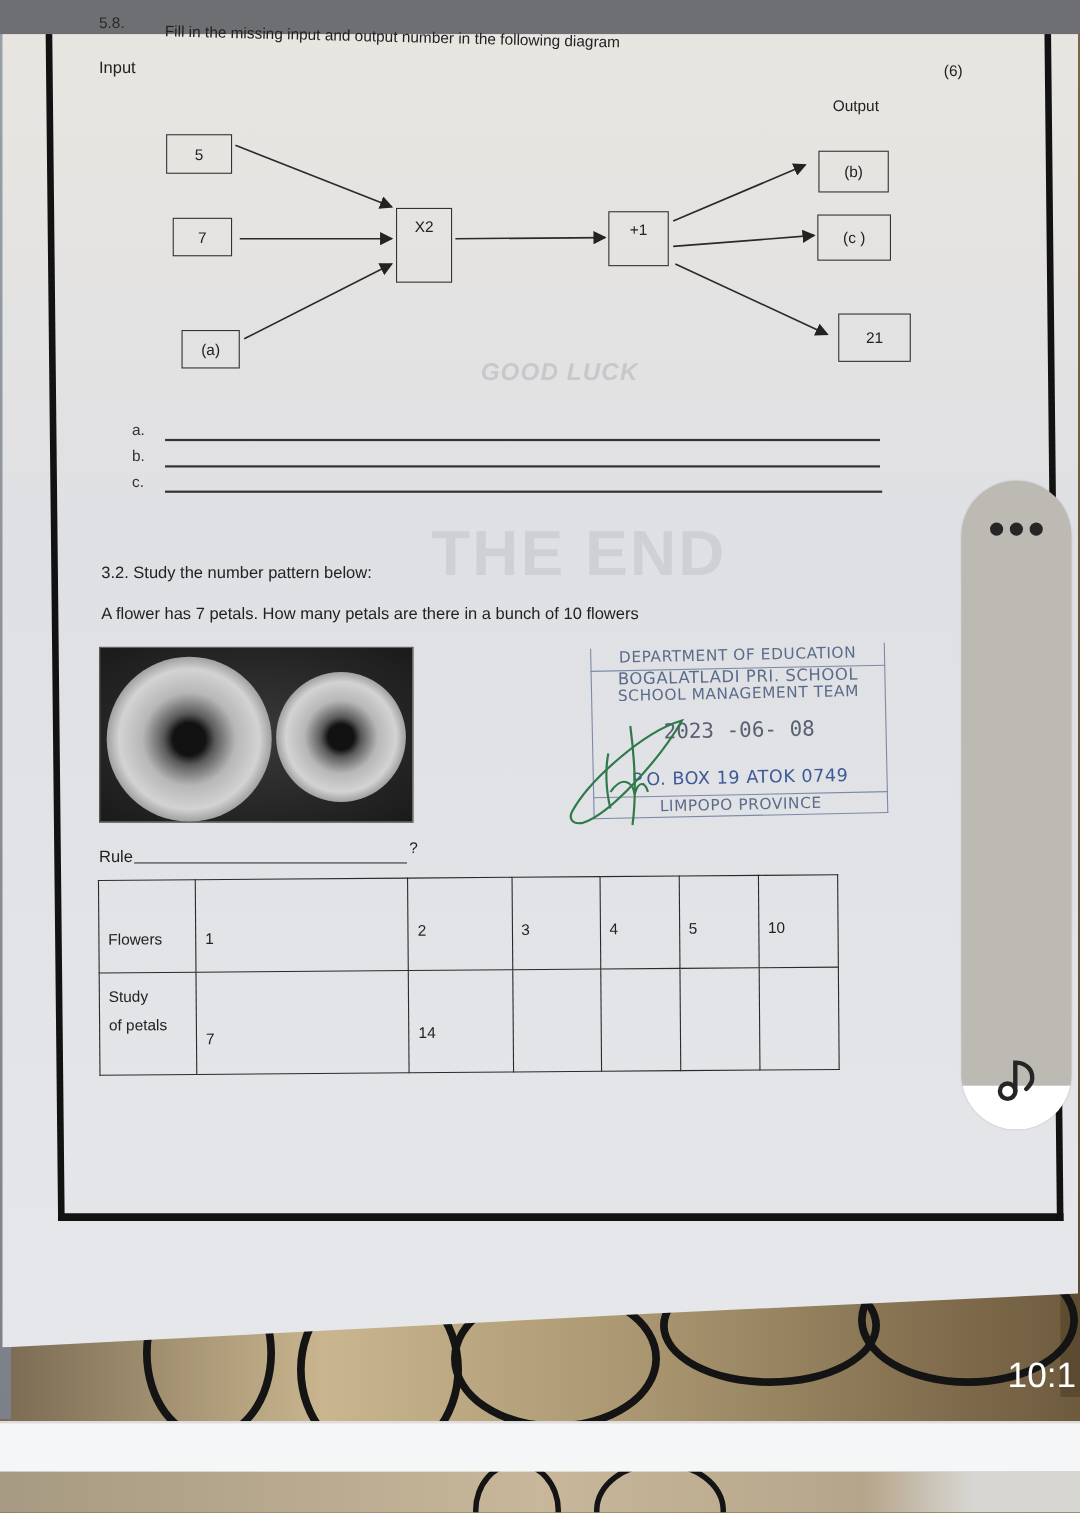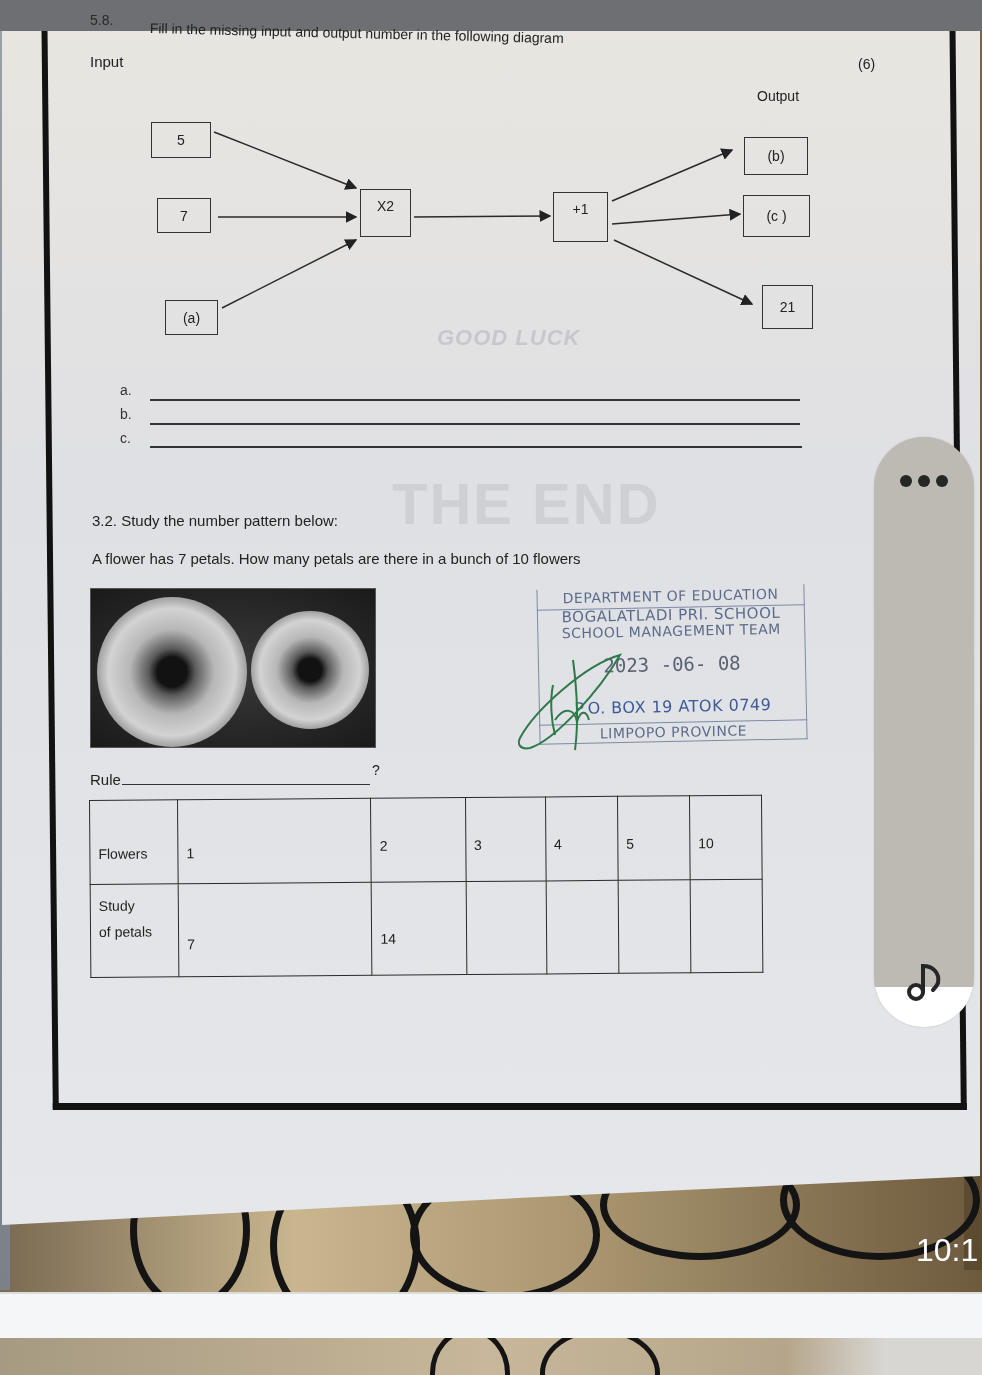--- a/index.html
+++ b/index.html
@@ -174,25 +174,25 @@
     <line x1="414" y1="217" x2="550" y2="216"></line>
     <line x1="612" y1="201" x2="732" y2="150"></line>
     <line x1="612" y1="224" x2="740" y2="214"></line>
     <line x1="614" y1="240" x2="752" y2="304"></line>
   </g>
 </svg>
 
 <div class="dbox" style="left:151px;top:122px;width:60px;height:36px;">5</div>
 <div class="dbox" style="left:157px;top:198px;width:54px;height:35px;">7</div>
 <div class="dbox" style="left:165px;top:300px;width:53px;height:35px;">(a)</div>
-<div class="dbox" style="left:360px;top:189px;width:51px;height:48px;align-items:flex-start;padding-top:8px;">X2</div>
+<div class="dbox" style="left:360px;top:189px;width:51px;height:68px;align-items:flex-start;padding-top:8px;">X2</div>
 <div class="dbox" style="left:553px;top:192px;width:55px;height:50px;align-items:flex-start;padding-top:8px;">+1</div>
 <div class="dbox" style="left:744px;top:137px;width:64px;height:38px;">(b)</div>
 <div class="dbox" style="left:743px;top:195px;width:67px;height:42px;">(c )</div>
-<div class="dbox" style="left:762px;top:285px;width:51px;height:44px;">21</div>
+<div class="dbox" style="left:762px;top:285px;width:66px;height:44px;">21</div>
 
 <div class="txt good-luck">GOOD LUCK</div>
 
 <div class="ans-row" style="top:382px;">a.</div>
 <div class="ans-line" style="left:150px;top:399px;width:650px;"></div>
 <div class="ans-row" style="top:406px;">b.</div>
 <div class="ans-line" style="left:150px;top:423px;width:650px;"></div>
 <div class="ans-row" style="top:430px;">c.</div>
 <div class="ans-line" style="left:150px;top:446px;width:652px;"></div>
 

